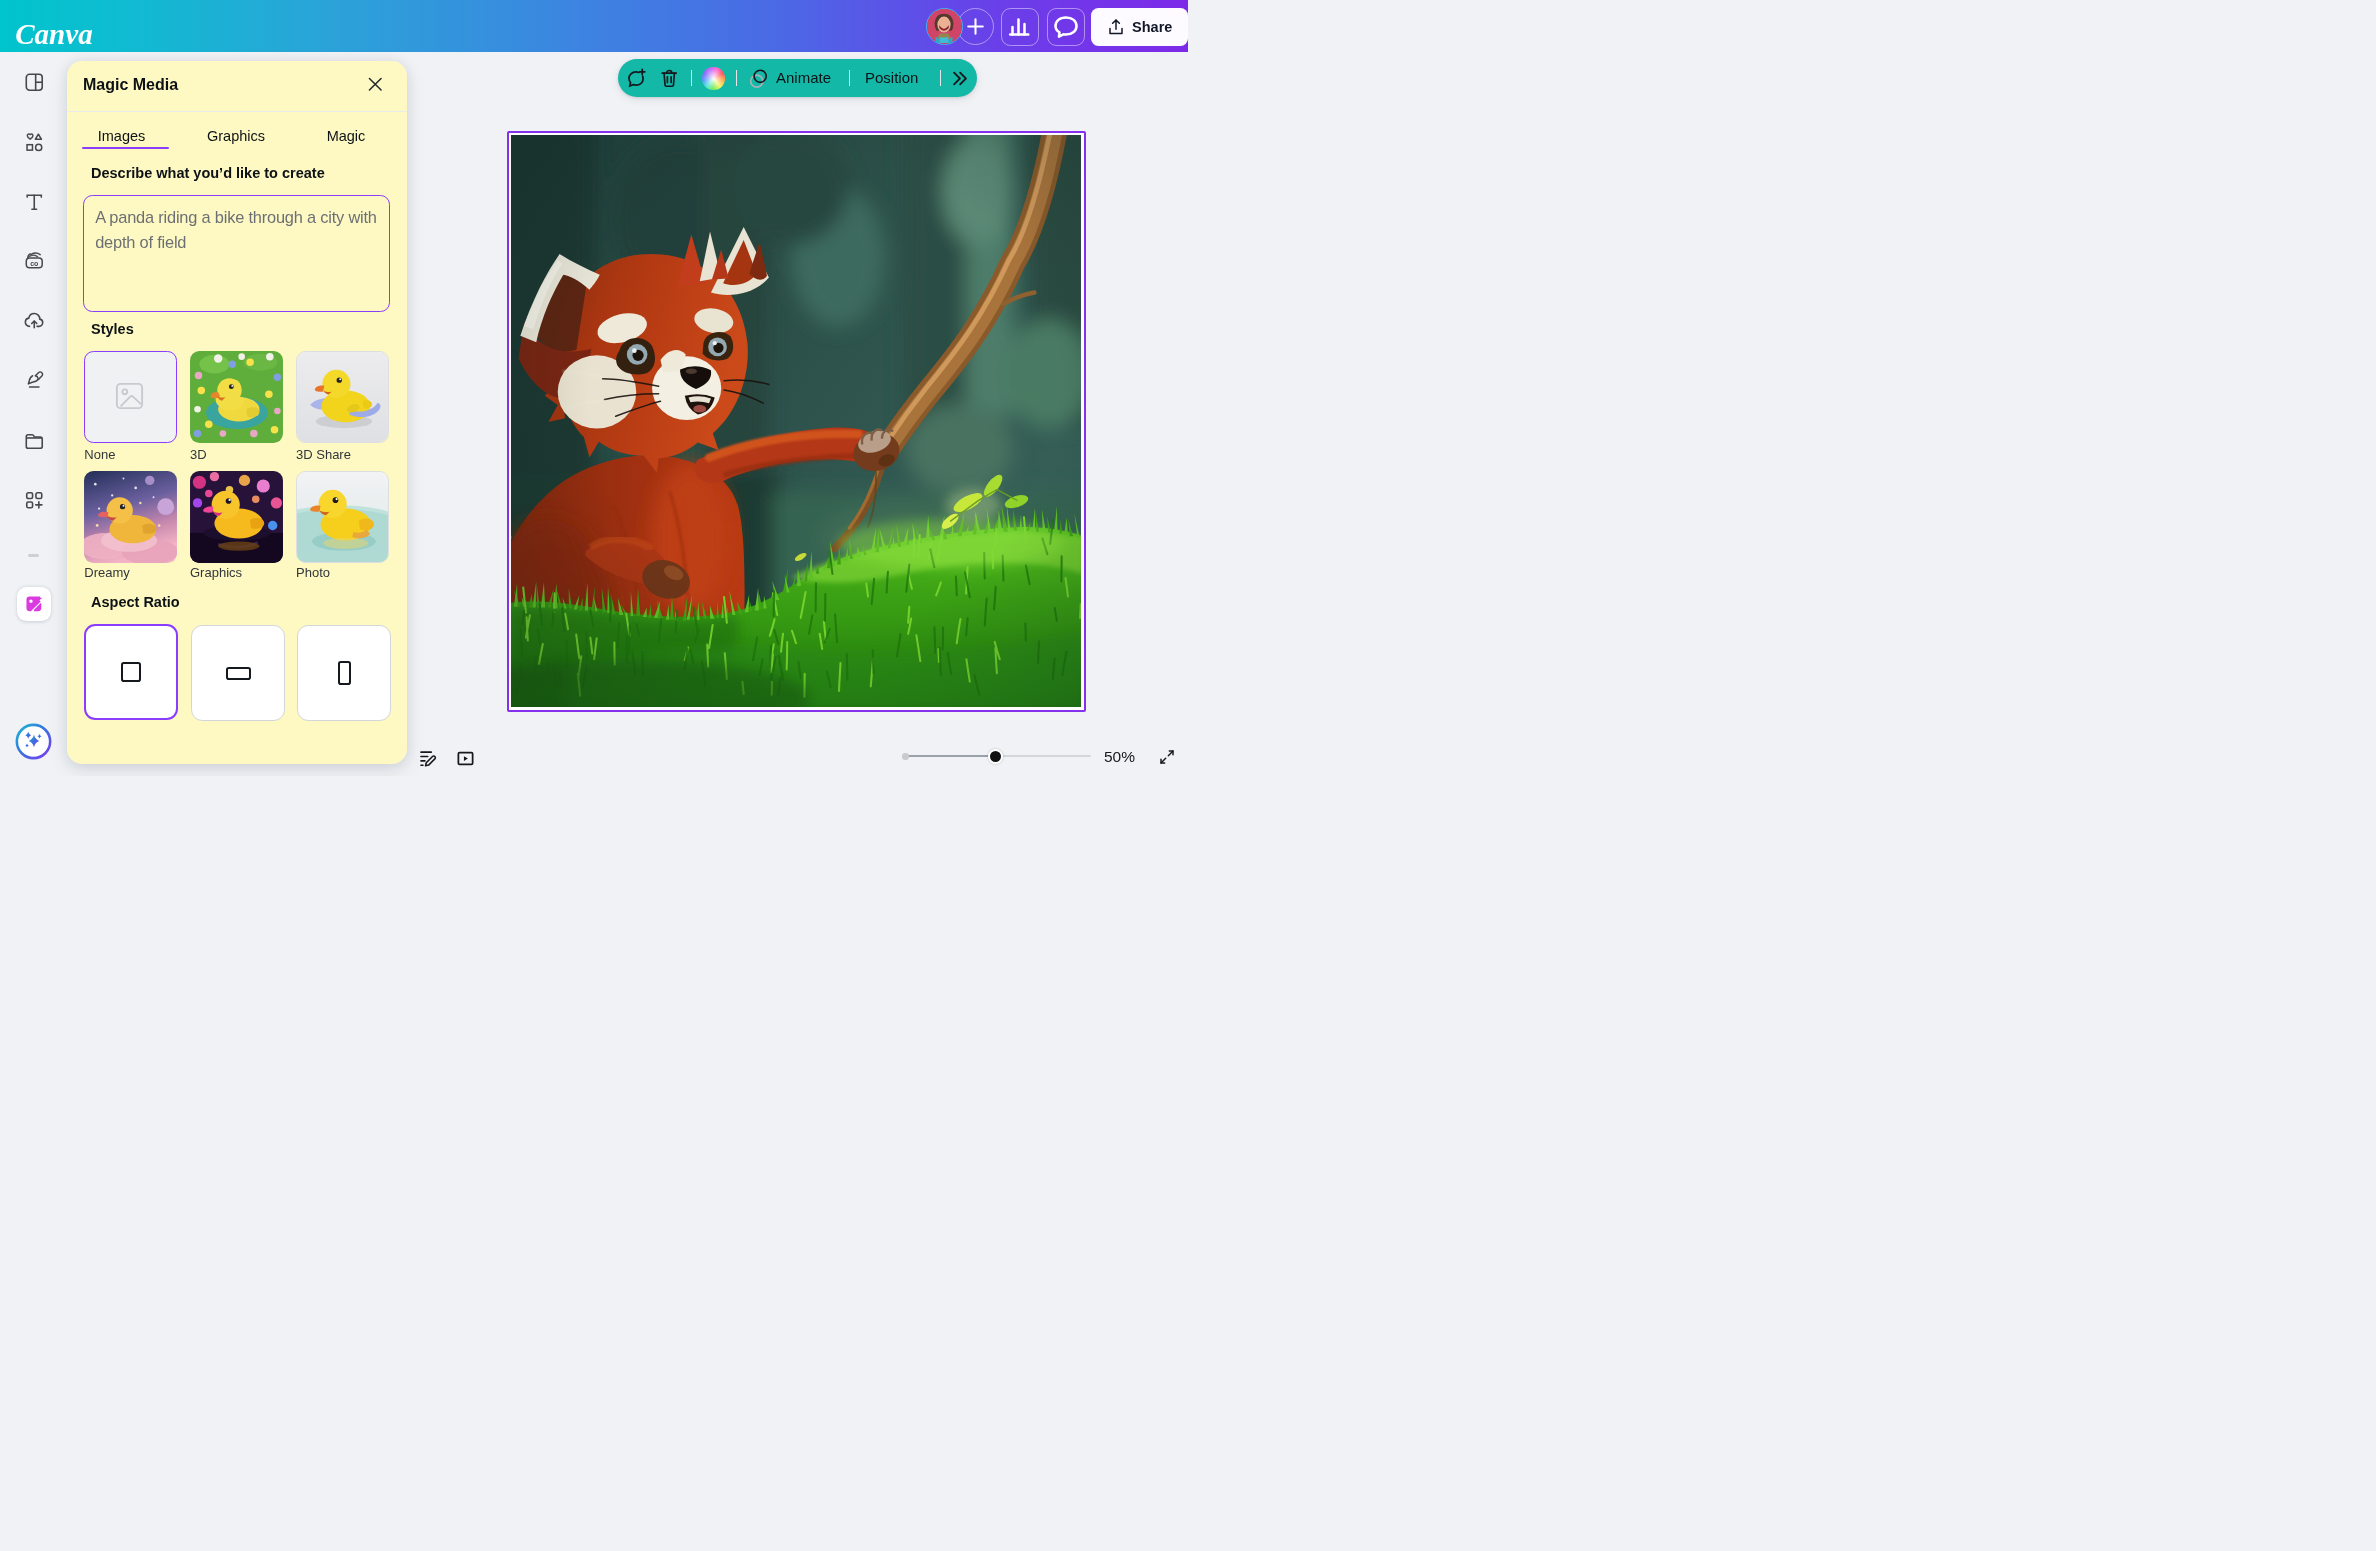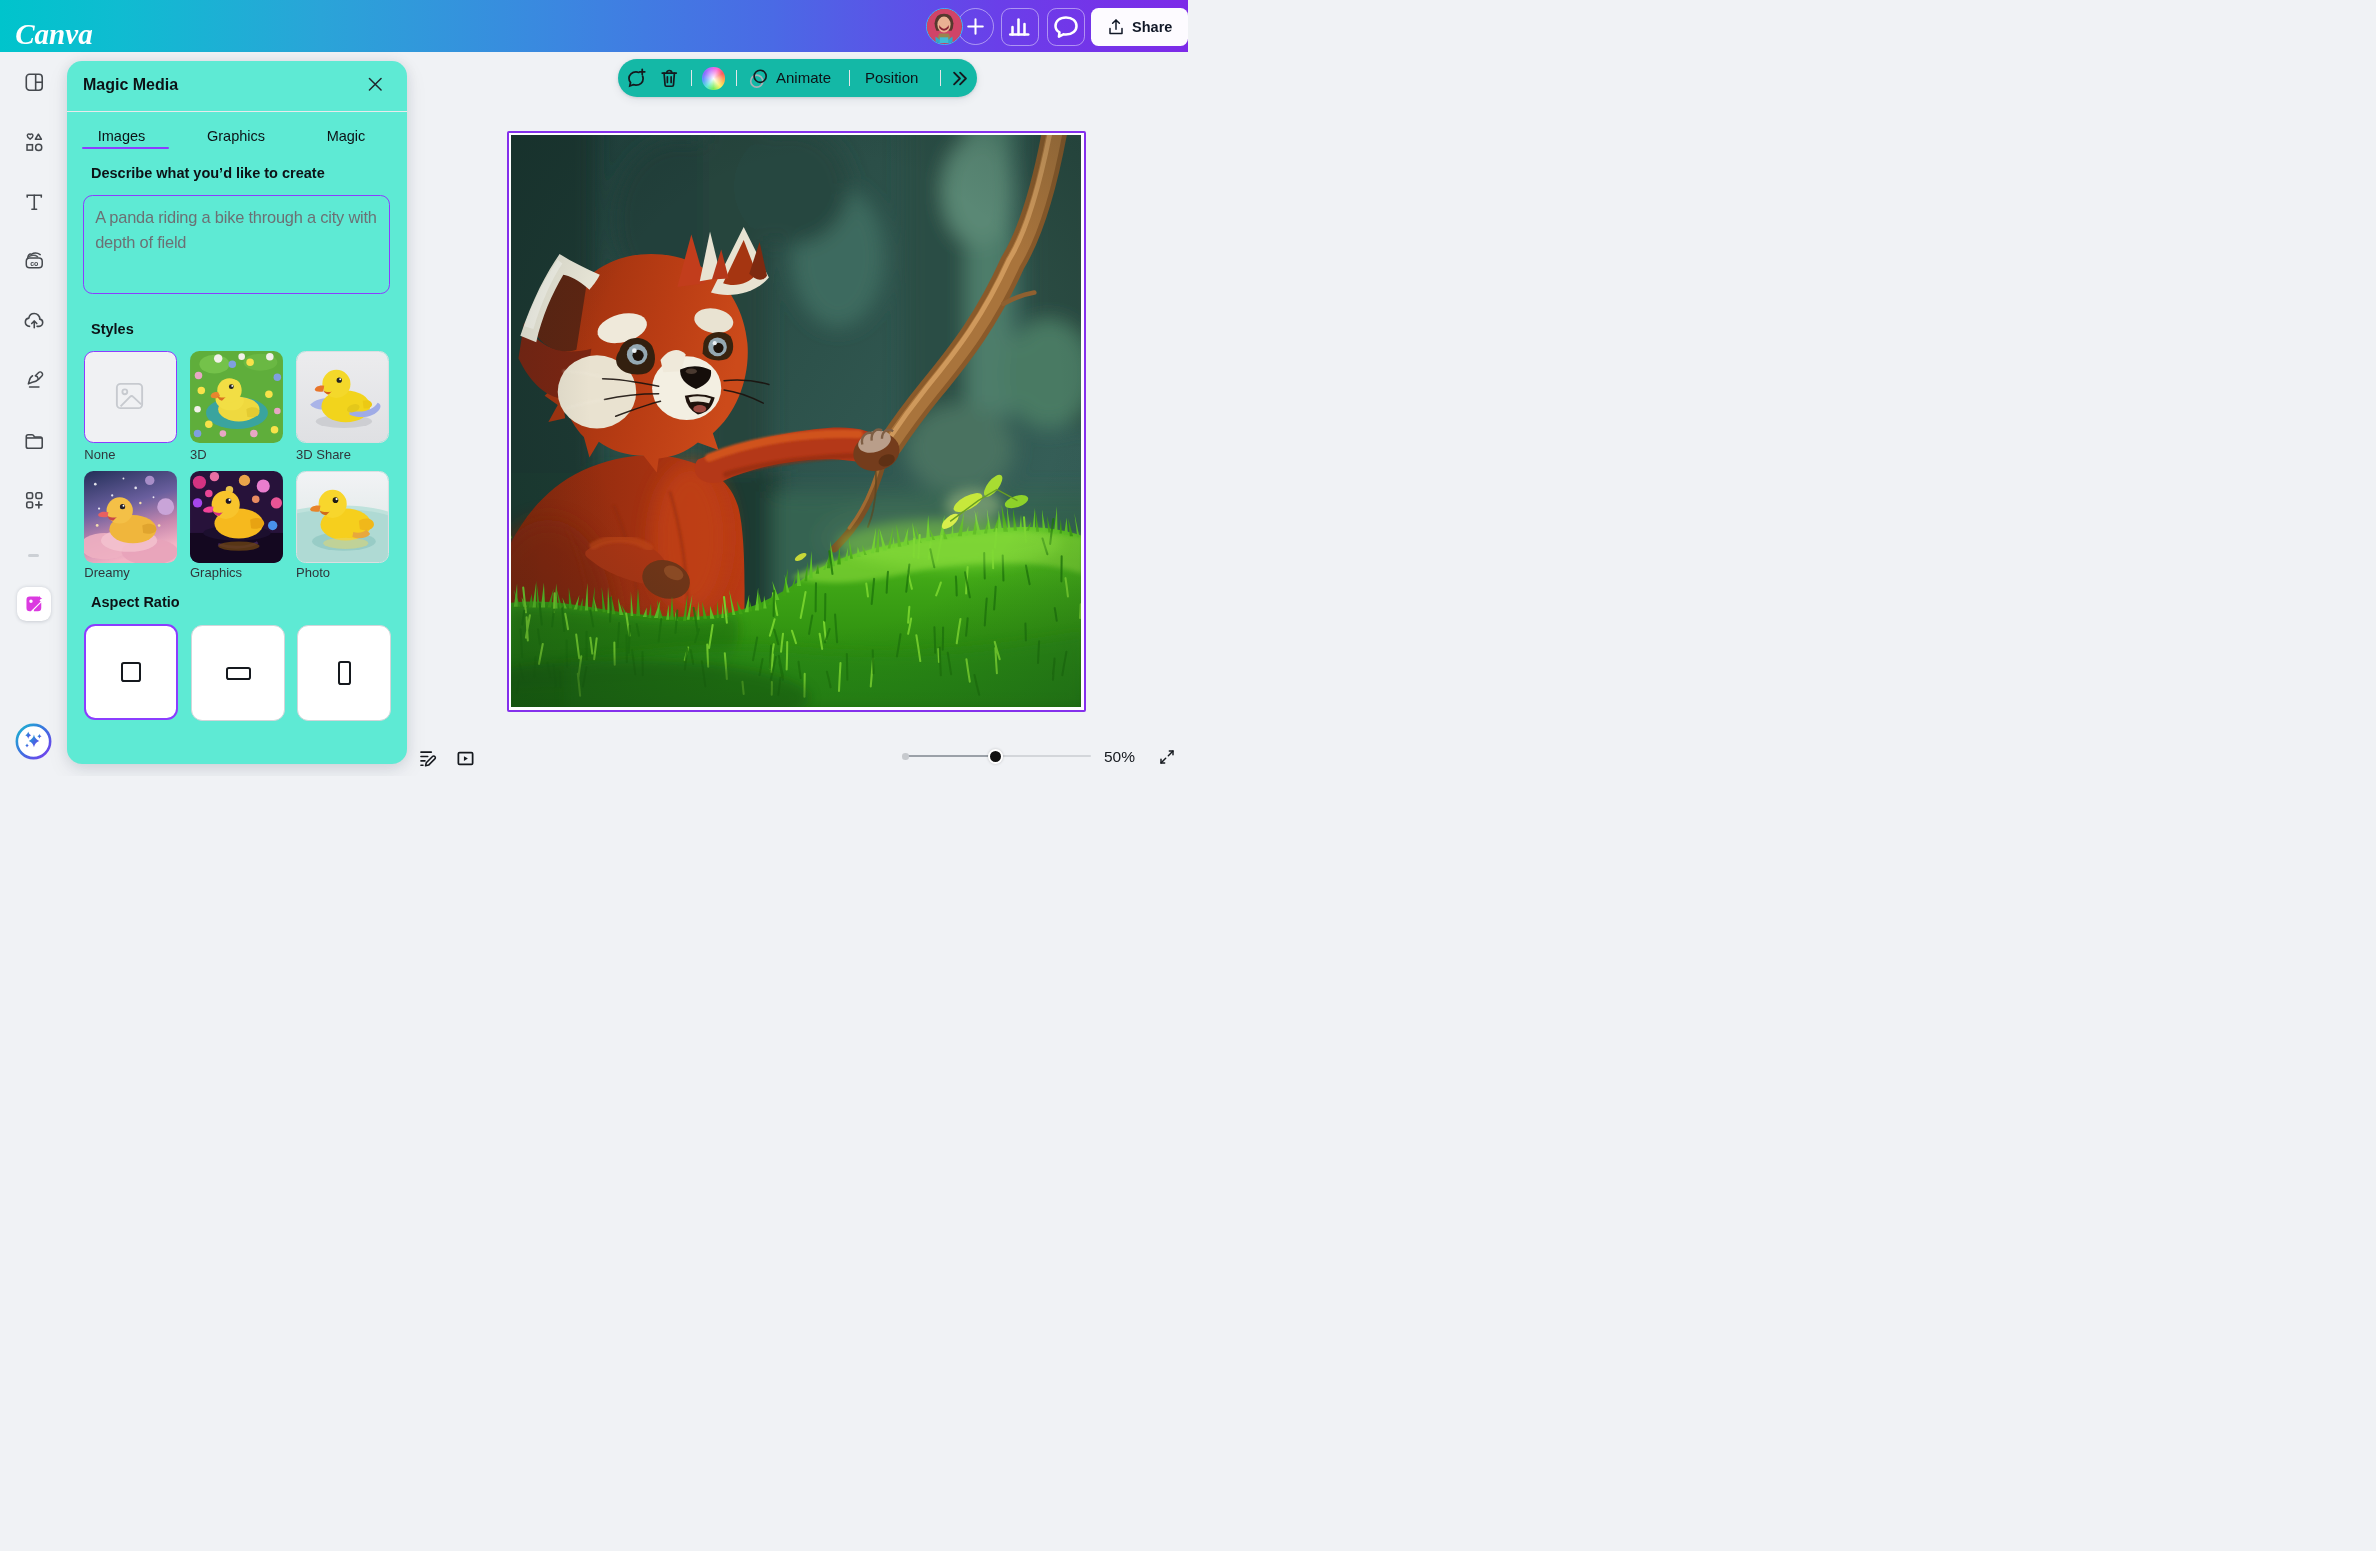--- a/index.html
+++ b/index.html
@@ -14,29 +14,29 @@
     border:1.4px solid rgba(255,255,255,.45); color:#fff; z-index:1;}
   .sqbtn { position:absolute; top:7.5px; width:38px; height:38px; border-radius:9.4px; border:1.4px solid rgba(255,255,255,.45); }
   .share { position:absolute; left:1091px; top:7.5px; width:97px; height:38px; border-radius:7.5px; background:#fdfbff;
     color:#111827; font-size:14.5px; font-weight:bold; display:flex; align-items:center; justify-content:center; gap:7.5px;}
   
   .sicon { position:absolute; left:22.5px; width:22.5px; height:22.5px; color:#45494e;}
   .magictile { position:absolute; left:17px; top:587px; width:34px; height:34px; background:#fff; border-radius:9.4px;
     box-shadow:0 0.9px 3.7px rgba(30,40,60,.18); display:flex; align-items:center; justify-content:center;}
   .sparkcirc { position:absolute; left:15px; top:723px; width:37px; height:37px;}
   
-  .panel { position:absolute; left:67px; top:61px; width:340px; height:703px; background:#5eead4; border-radius:15px;
+  .panel { position:absolute; left:67px; top:61px; width:340px; height:703px; background:#fef9c3; border-radius:15px;
     box-shadow:0 1.9px 11.2px rgba(30,40,60,.10), 0 7.5px 22.5px rgba(30,40,60,.08); }
   .ptitle { position:absolute; left:16px; top:15px; font-size:16px; font-weight:bold; color:#0d1216; }
   .pclose { position:absolute; right:19px; top:12px; width:24px; height:24px; color:#20262c;}
   .pdivider { position:absolute; left:0; top:50px; width:100%; height:0.9px; background:#e9eaec; }
   .tab { position:absolute; top:67px; font-size:14.5px; color:#0d1216; }
   .tabline { position:absolute; left:15px; top:86px; width:87px; height:1.9px; background:#8b3dff; border-radius:1.9px;}
   .plabel { font-weight:bold; font-size:14.5px; color:#0d1216; position:absolute; left:24px;}
-  .ptextarea { position:absolute; left:16px; top:134px; width:307px; height:99px; border:1.9px solid #8b3dff; border-radius:9.4px;
+  .ptextarea { position:absolute; left:16px; top:134px; width:307px; height:117px; border:1.9px solid #8b3dff; border-radius:9.4px;
     color:#6c7074; font-size:16.4px; line-height:1.47; padding:9.4px 11.2px; letter-spacing:-0.2px; white-space:nowrap; overflow:hidden;}
   .tile { position:absolute; width:93px; height:92px; border-radius:9.4px; overflow:hidden;}
   .tlabel { position:absolute; font-size:13px; color:#31363b; text-align:left; width:93px;}
   .ratio { position:absolute; width:94px; height:96px; border-radius:11.2px; background:#fff; border:0.9px solid #d2d5d9;
     display:flex; align-items:center; justify-content:center;}
   .ratio.sel { border:2.8px solid #8b3dff; }
   
   .frame { position:absolute; left:507px; top:131px; width:579px; height:581px; border:2.3px solid #8430ec; border-radius:1.9px;
     background:#fff; padding:2.3px;}
   .frame svg { display:block; }

